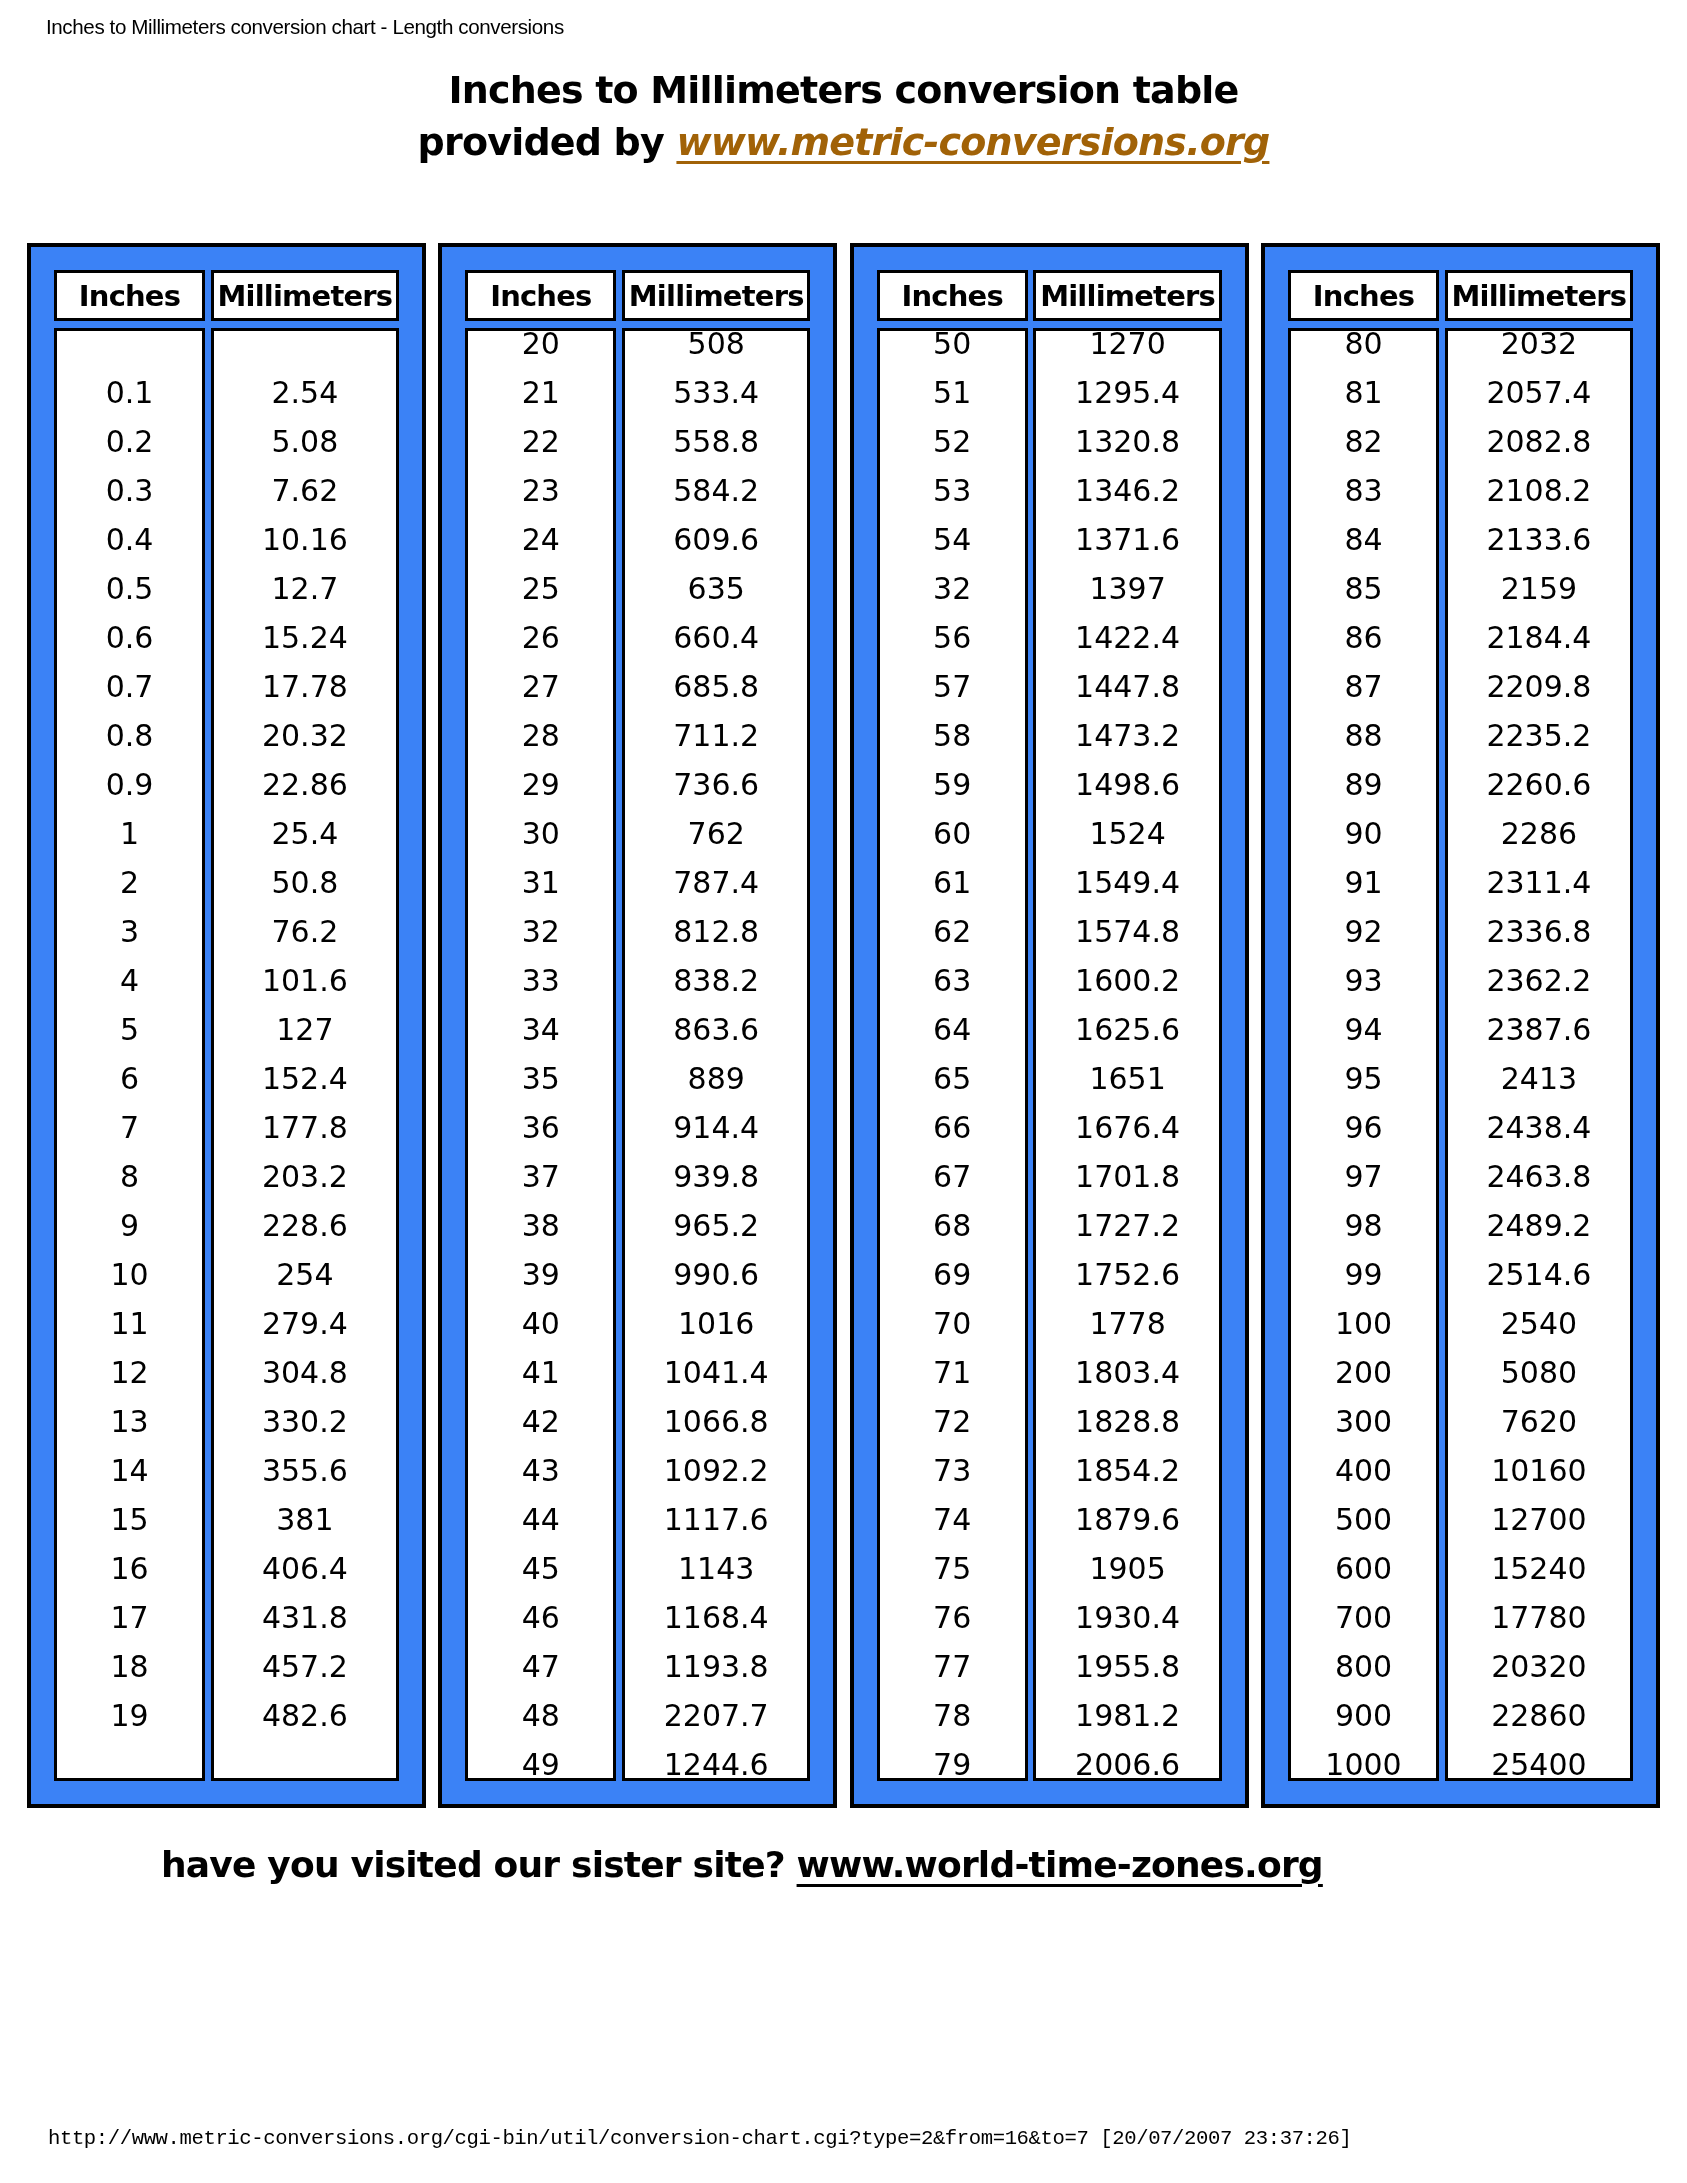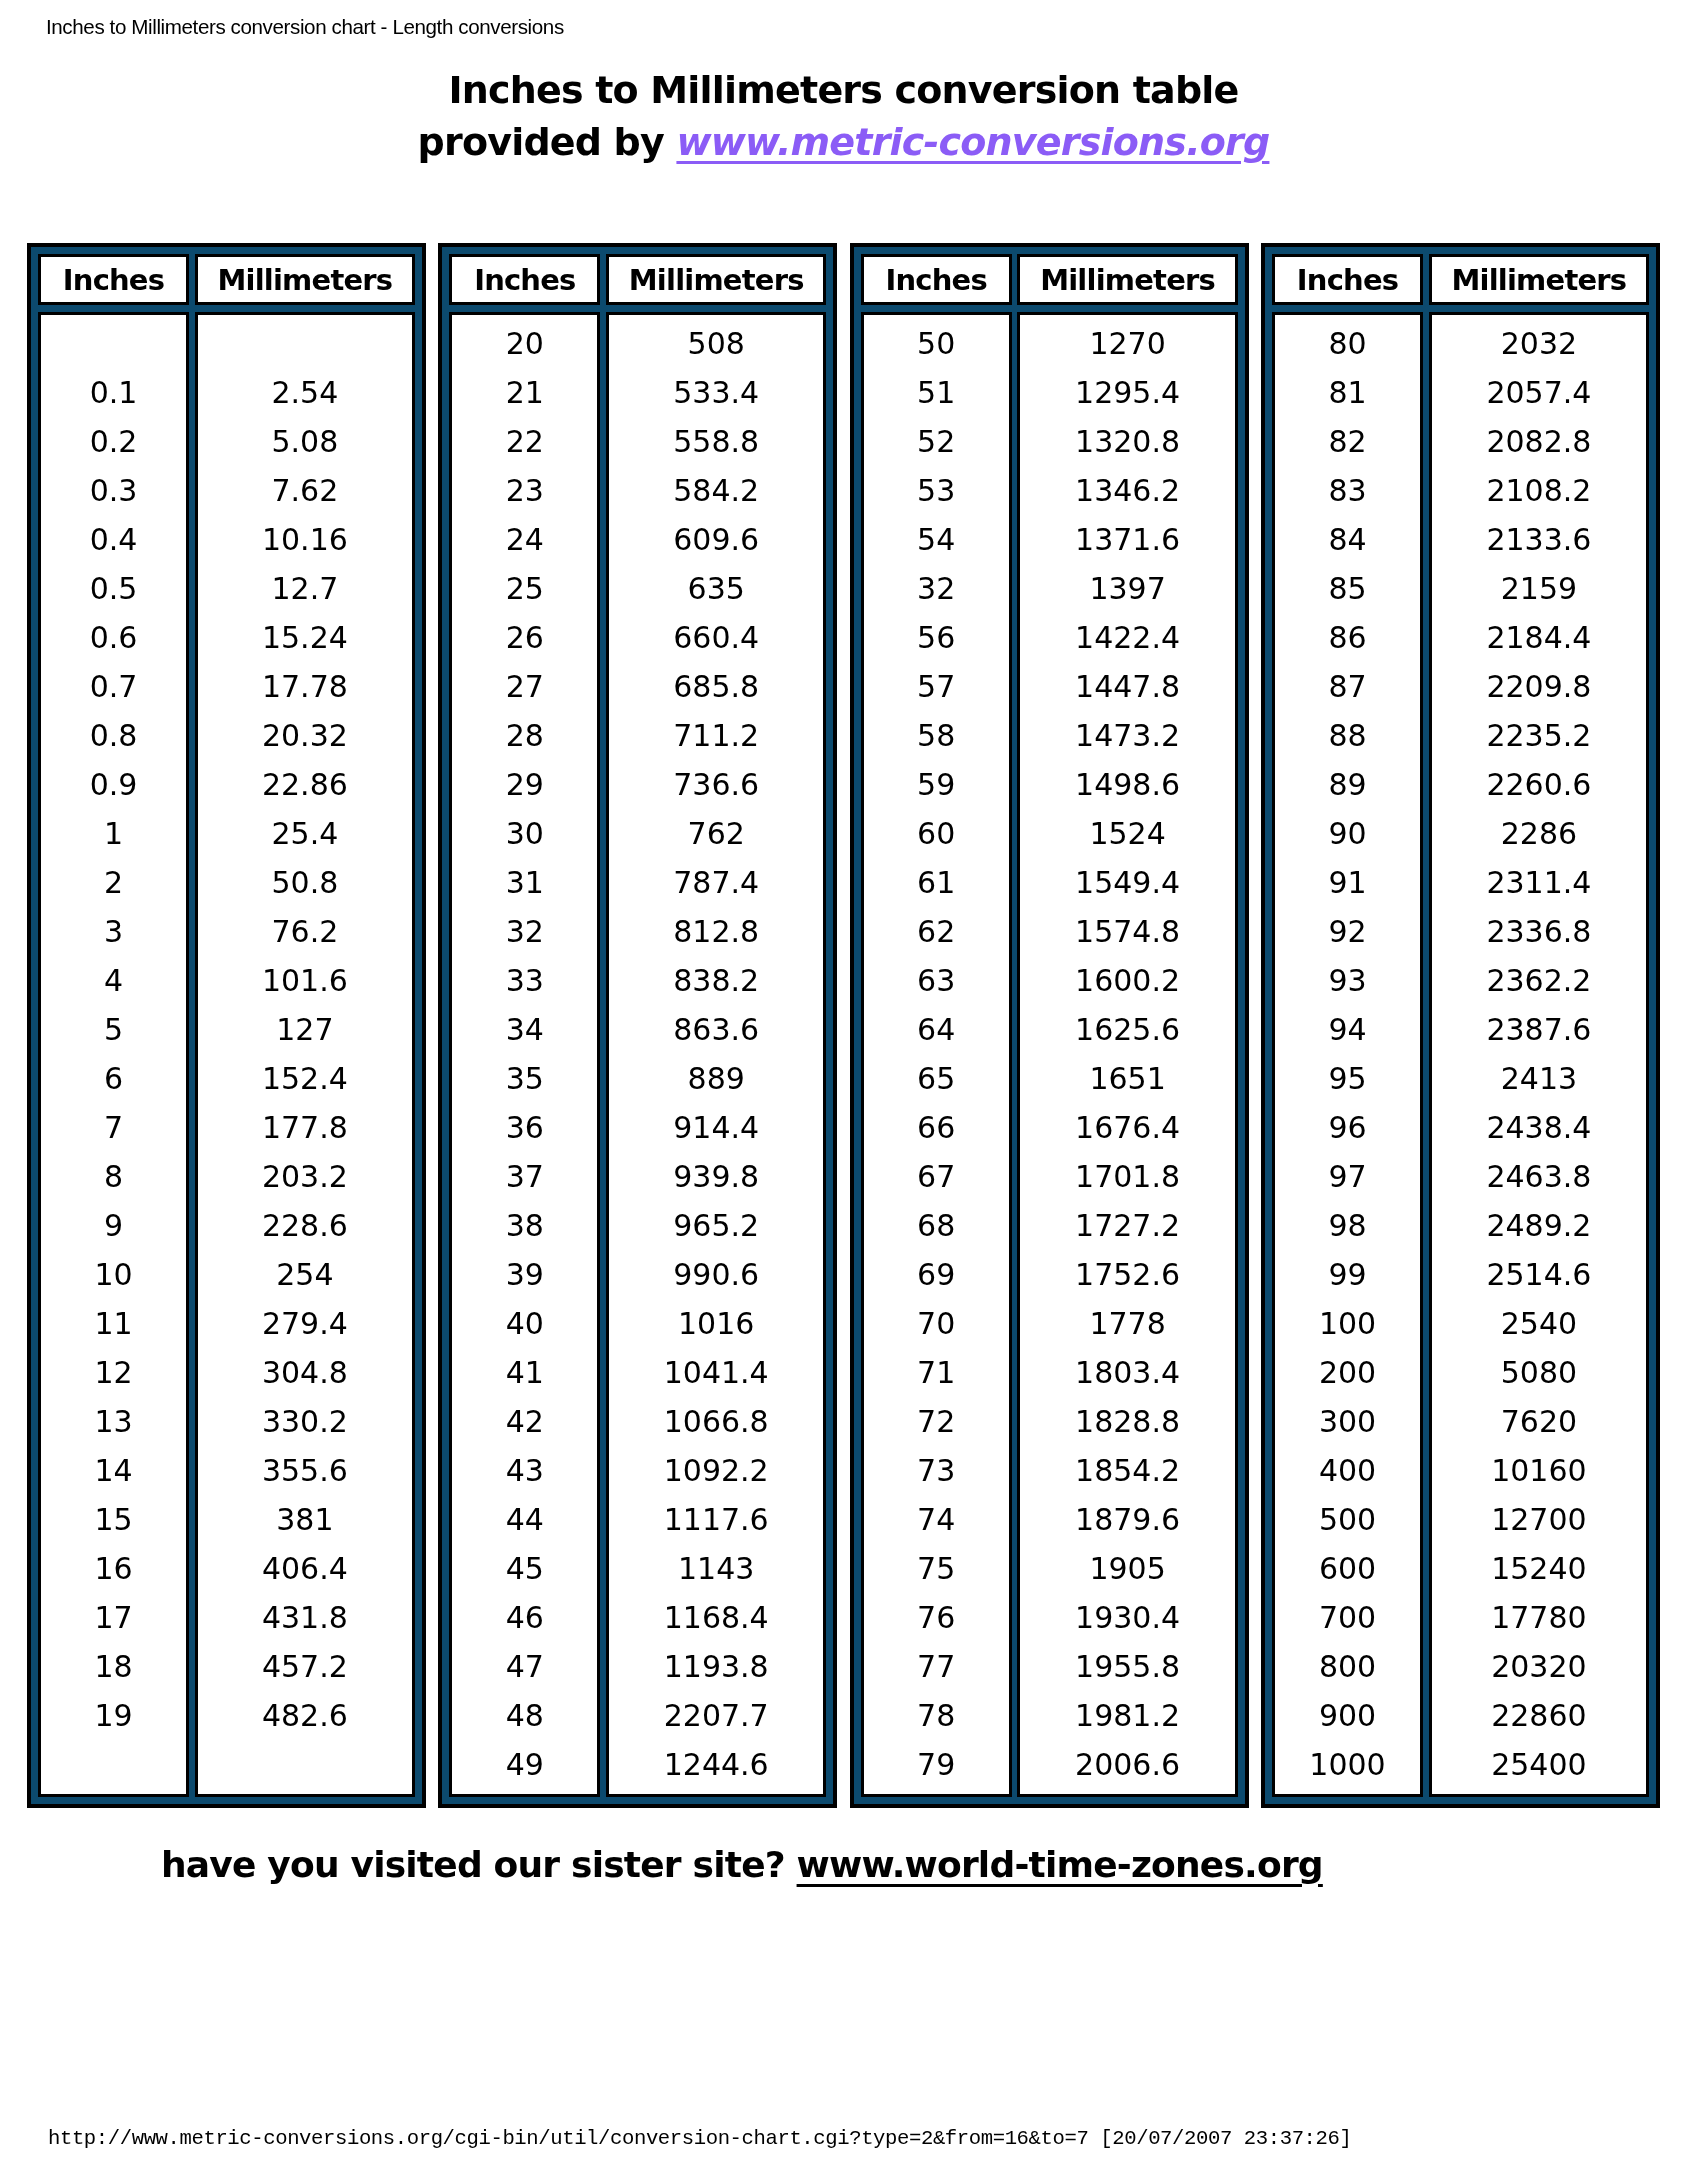--- a/index.html
+++ b/index.html
@@ -12,30 +12,30 @@
     position:absolute;left:46px;top:15px;
     font-family:"Liberation Sans",sans-serif;font-size:20.6px;letter-spacing:-0.4px;
     white-space:pre;
   }
   .title-block{
     position:absolute;top:64px;left:0;width:100%;
     text-align:center;font-weight:bold;font-size:38px;line-height:52px;
     letter-spacing:-0.8px;
   }
   .title-link{
-    font-style:italic;color:#8b5cf6;
+    font-style:italic;color:#a16207;
     text-decoration:underline;text-decoration-thickness:3.3px;text-underline-offset:5.8px;
   }
   .tables{
     position:absolute;left:27px;top:243px;width:1633px;height:1565px;
     display:flex;gap:12.4px;
   }
   .group{
-    flex:1 1 0;border:4.1px solid #000;padding:7px;box-sizing:border-box;
-    background:#0c4a6e;
+    flex:1 1 0;border:4.1px solid #000;padding:23px;box-sizing:border-box;
+    background:#3b82f6;
   }
   .grid{
     display:grid;height:100%;box-sizing:border-box;
     grid-template-columns:151px 1fr;grid-template-rows:51px 1fr;
     column-gap:5.8px;row-gap:6.6px;
   }
   .cell{border:3.3px solid #000;box-sizing:border-box;background:#fff;}
   .hcell{
     display:flex;align-items:center;justify-content:center;
     font-weight:bold;font-size:29px;letter-spacing:-0.8px;white-space:nowrap;overflow:hidden;

